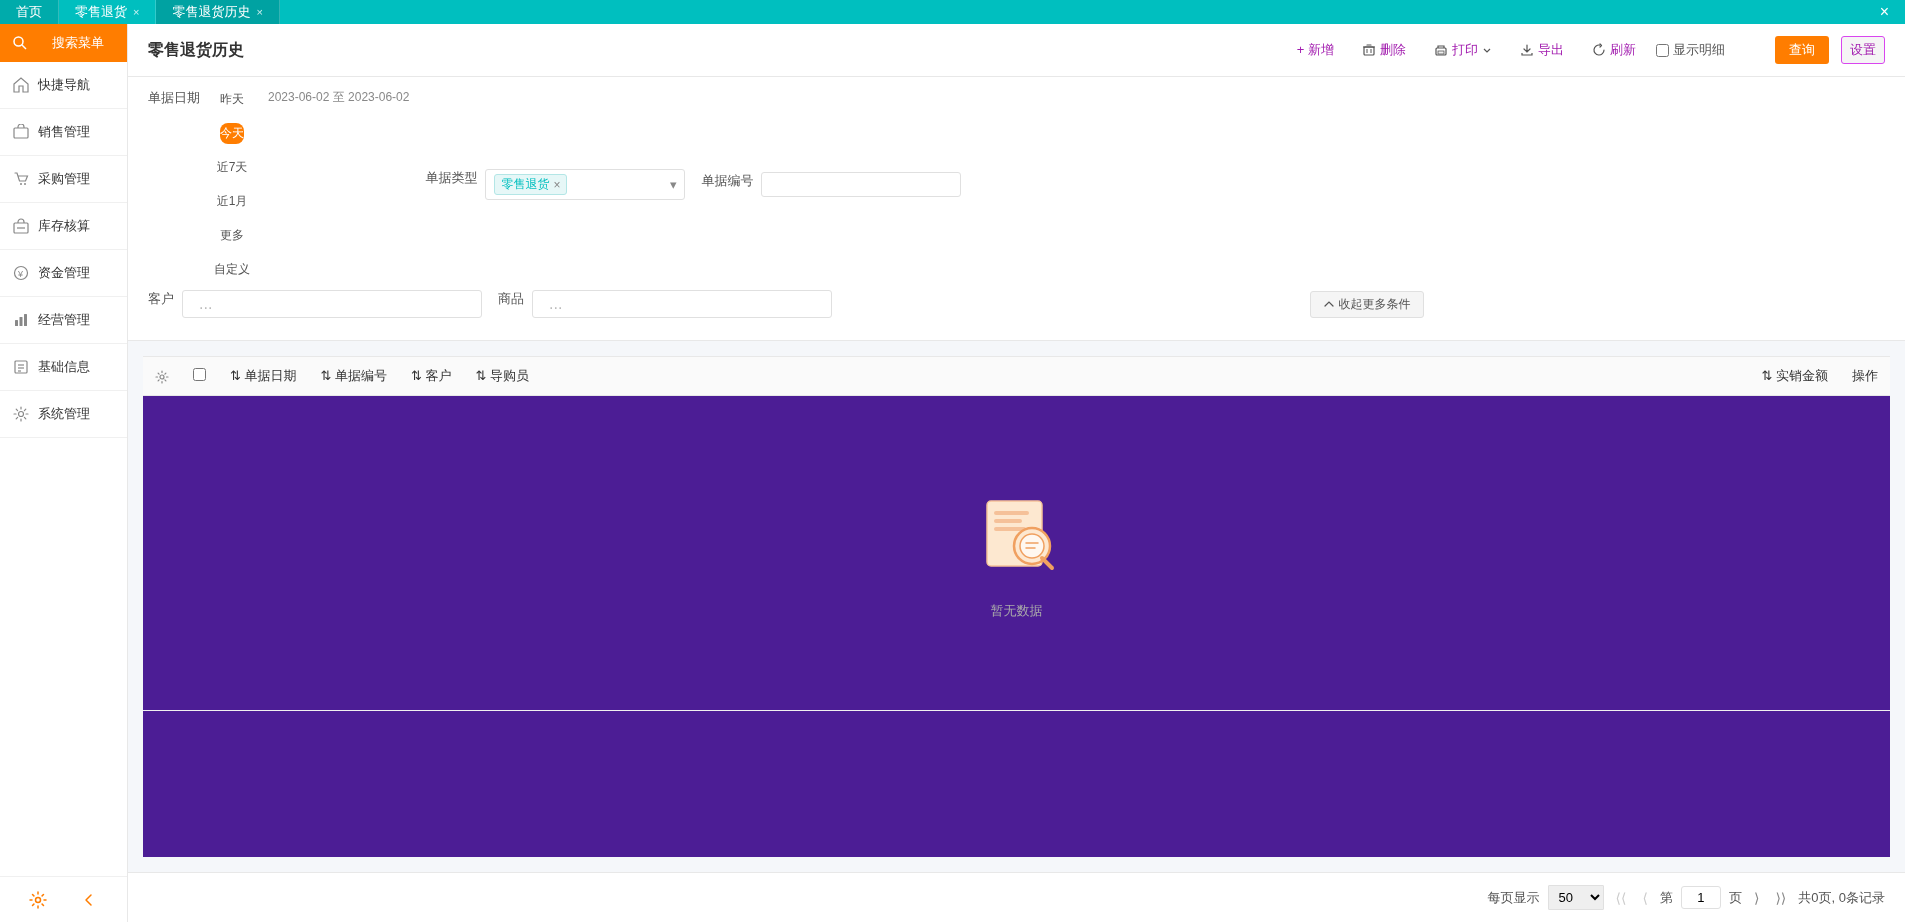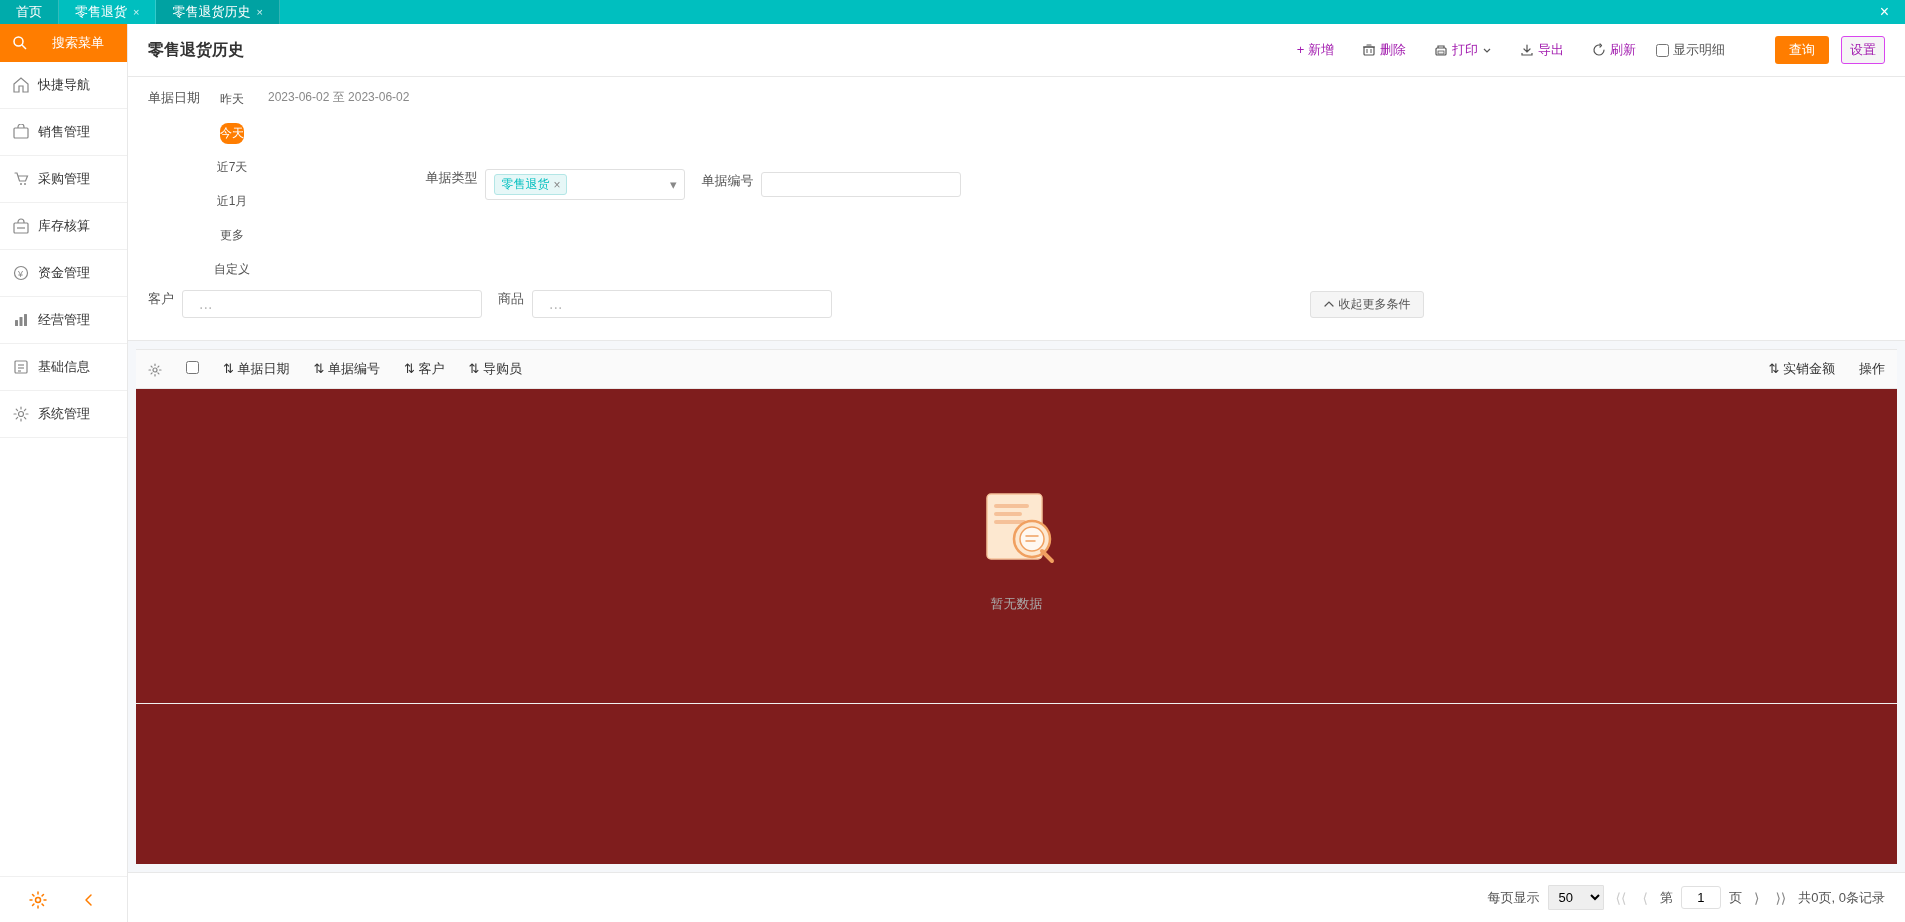--- a/index.html
+++ b/index.html
@@ -47,21 +47,21 @@
     .date-range { font-size: 12px; color: #888; margin-left: 4px; }
     .filter-select { display: flex; align-items: center; border: 1px solid #e0e0e0; border-radius: 3px; padding: 4px 8px; min-width: 180px; cursor: pointer; background: #fff; }
     .filter-select-tag { background: #e6f7f7; color: #00bfbf; border: 1px solid #b3e6e6; border-radius: 3px; padding: 1px 6px; font-size: 12px; display: flex; align-items: center; gap: 4px; }
     .filter-select-tag .remove { cursor: pointer; color: #888; }
     .filter-select-arrow { margin-left: auto; color: #888; }
     .filter-input { border: 1px solid #e0e0e0; border-radius: 3px; padding: 4px 8px; min-width: 200px; color: #333; background: #fff; outline: none; }
     .filter-dots { color: #bbb; font-size: 16px; cursor: pointer; padding: 0 8px; }
     .collapse-btn { display: flex; align-items: center; gap: 4px; color: #555; cursor: pointer; font-size: 12px; background: #f5f5f5; border: 1px solid #e0e0e0; border-radius: 3px; padding: 4px 12px; margin: 0 auto; }
 
     
-    .table-area { flex: 1; overflow: auto; background: #7f1d1d; margin: 8px; }
+    .table-area { flex: 1; overflow: auto; background: #4c1d95; margin: 15px; }
     .data-table { width: 100%; border-collapse: collapse; }
     .data-table th { background: #fafafa; border-bottom: 1px solid #e8e8e8; border-top: 1px solid #e8e8e8; padding: 10px 12px; text-align: left; font-weight: normal; color: #333; font-size: 13px; white-space: nowrap; }
     .data-table th.sortable { cursor: pointer; }
     .data-table td { padding: 10px 12px; border-bottom: 1px solid #f0f0f0; font-size: 13px; }
     .settings-col { width: 40px; text-align: center; }
     .checkbox-col { width: 40px; text-align: center; }
 
     
     .empty-state { display: flex; flex-direction: column; align-items: center; justify-content: center; padding: 80px 0; }
     .empty-icon { width: 100px; height: 100px; margin-bottom: 16px; }

